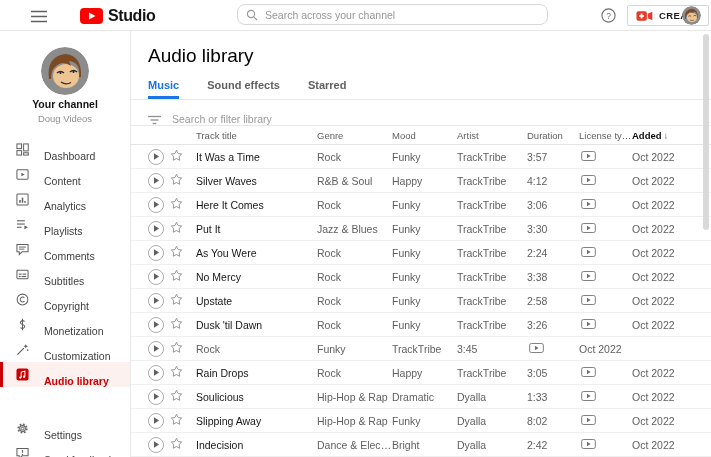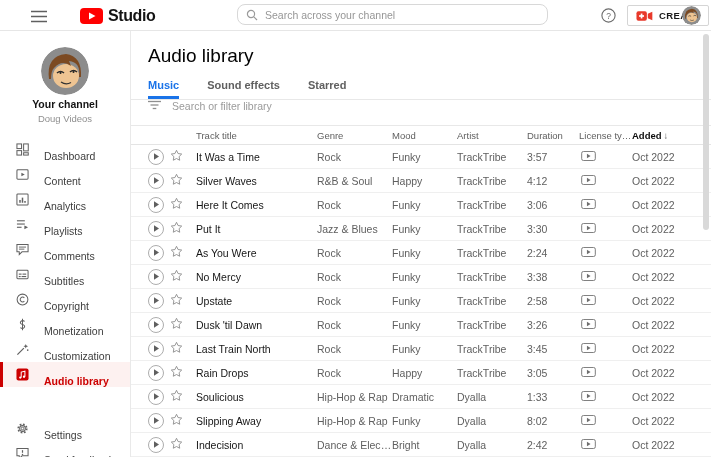--- a/index.html
+++ b/index.html
@@ -33,21 +33,21 @@
   .nav-item.selected .nav-label { color:#c00; font-weight:700; }
   .nav-gap { height:16px; }
 
   
   .main { position:absolute; left:131px; top:31px; right:0; bottom:0; background:#fff; }
   .page-title { padding:14px 0 0 17px; font-size:19px; font-weight:500; color:#030303; height:44px; }
   .tabs { display:flex; gap:28px; padding-left:17px; height:25px; border-bottom:1px solid #e8e8e8; }
   .tab { position:relative; font-size:11px; font-weight:700; color:#606060; padding-top:4px; cursor:pointer; }
   .tab.active { color:#1a73e8; }
   .tab.active::after { content:""; position:absolute; left:0; right:0; bottom:0; height:3px; background:#1a73e8; }
-  .filter-bar { height:26px; display:flex; align-items:flex-start; gap:11px; padding-left:17px; border-bottom:1px solid #e8e8e8; cursor:text; }
+  .filter-bar { height:26px; display:flex; align-items:flex-end; gap:11px; padding-left:17px; border-bottom:1px solid #e8e8e8; cursor:text; }
   .filter-placeholder { font-size:10.5px; color:#9a9a9a; }
 
   .grid { display:grid; grid-template-columns:22px 26px 1fr 75px 65px 70px 52px 53px 70px; align-items:center; padding-left:17px; padding-right:9px; }
   .table-header { height:19px; border-bottom:1px solid #e4e4e4; font-size:9.5px; color:#606060; }
   .th-added { font-weight:700; color:#0d0d0d; }
   .sort-arrow { color:#606060; font-weight:400; margin-left:2px; }
   .t-row { height:24px; border-bottom:1px solid #efefef; font-size:10.5px; color:#606060; background:#fff; }
   .cell { overflow:hidden; white-space:nowrap; text-overflow:ellipsis; }
   .cell-title { color:#161616; }
   .play-btn { width:16px; height:16px; border:1px solid #adadad; border-radius:50%; background:#fff; display:flex; align-items:center; justify-content:center; padding:0 0 0 1px; cursor:pointer; }
@@ -514,21 +514,20 @@
             <svg viewBox="0 0 6 8" width="5" height="7">
               <polygon points="0,0 6,4 0,8" fill="#5f5f5f"></polygon>
             </svg>
           </button>
         </span>
      <span class="cell"><span class="star-btn">
             <svg viewBox="0 0 14 14" width="13" height="13">
               <path d="M7 1.4 L8.7 4.9 12.6 5.45 9.8 8.2 10.45 12.1 7 10.25 3.55 12.1 4.2 8.2 1.4 5.45 5.3 4.9 Z" fill="none" stroke="#8f8f8f" stroke-width="1" stroke-linejoin="round"></path>
             </svg>
           </span></span>
-     <span class="cell cell-title">Last Train North</span>
      <span class="cell">Rock</span>
      <span class="cell">Funky</span>
      <span class="cell">TrackTribe</span>
      <span class="cell">3:45</span>
      <span class="cell"><span class="license-btn">
             <svg viewBox="0 0 16 11" width="15" height="10">
               <rect x="0.5" y="0.5" width="15" height="10" rx="2" fill="none" stroke="#6f6f6f" stroke-width="1"></rect>
               <polygon points="6.3,3.1 10.3,5.5 6.3,7.9" fill="#6f6f6f"></polygon>
             </svg>
           </span></span>

